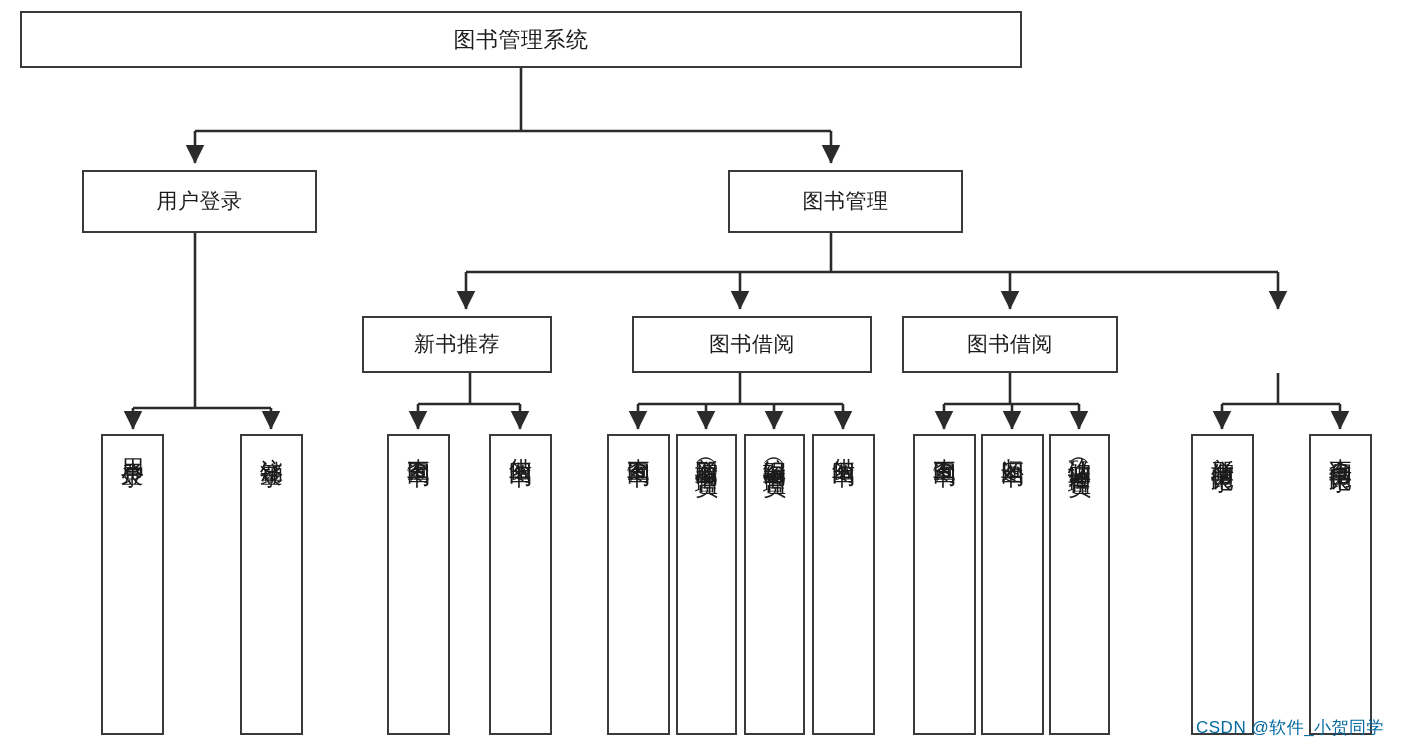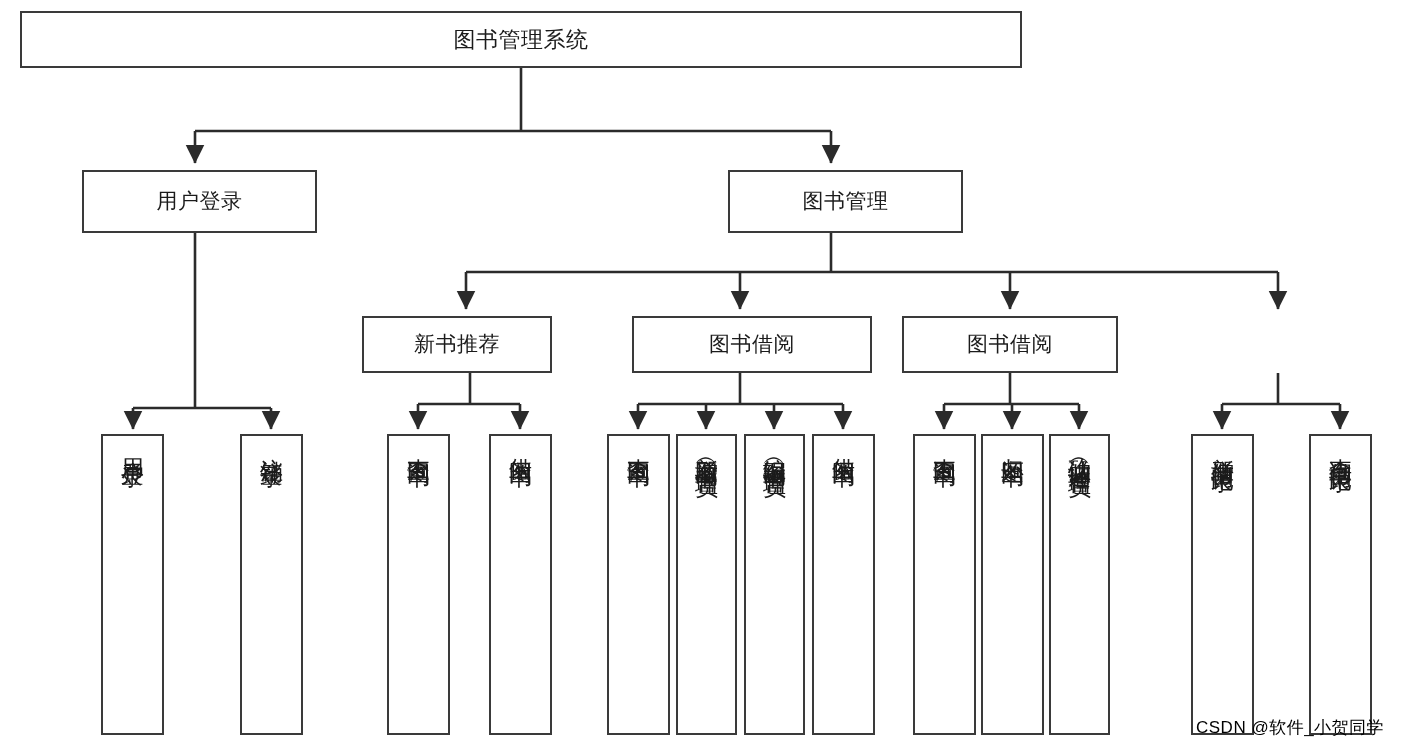--- a/index.html
+++ b/index.html
@@ -65,21 +65,21 @@
     letter-spacing: 2.5px;
     white-space: nowrap;
     margin: 0 auto;
   }
   .node.v.tall .label {
     font-size: 23px;
   }
   .watermark {
     position: absolute;
     font-size: 17px;
-    color: #000000;
+    color: #0369a1;
     letter-spacing: 0.5px;
     white-space: nowrap;
     z-index: 5;
     user-select: none;
   }
 </style>
 </head>
 <body>
 
 <div id="canvas">

